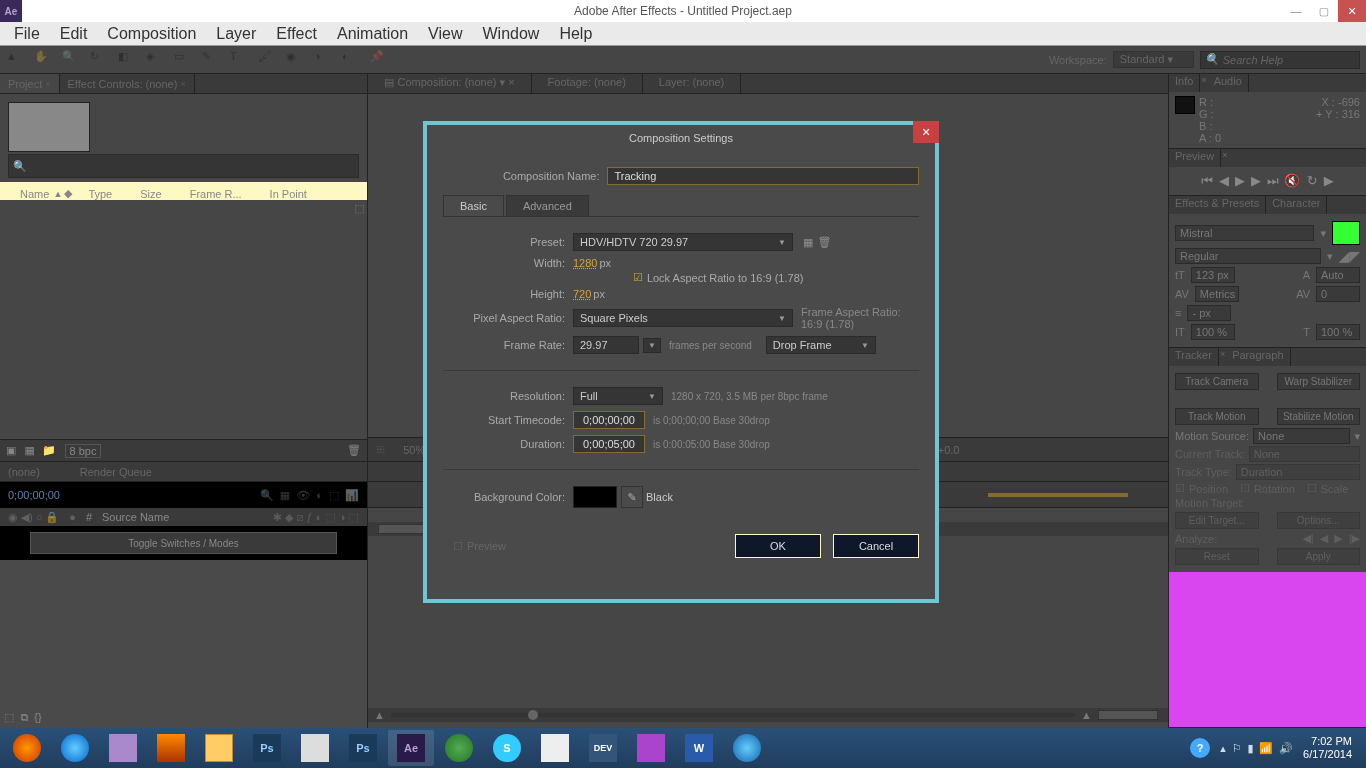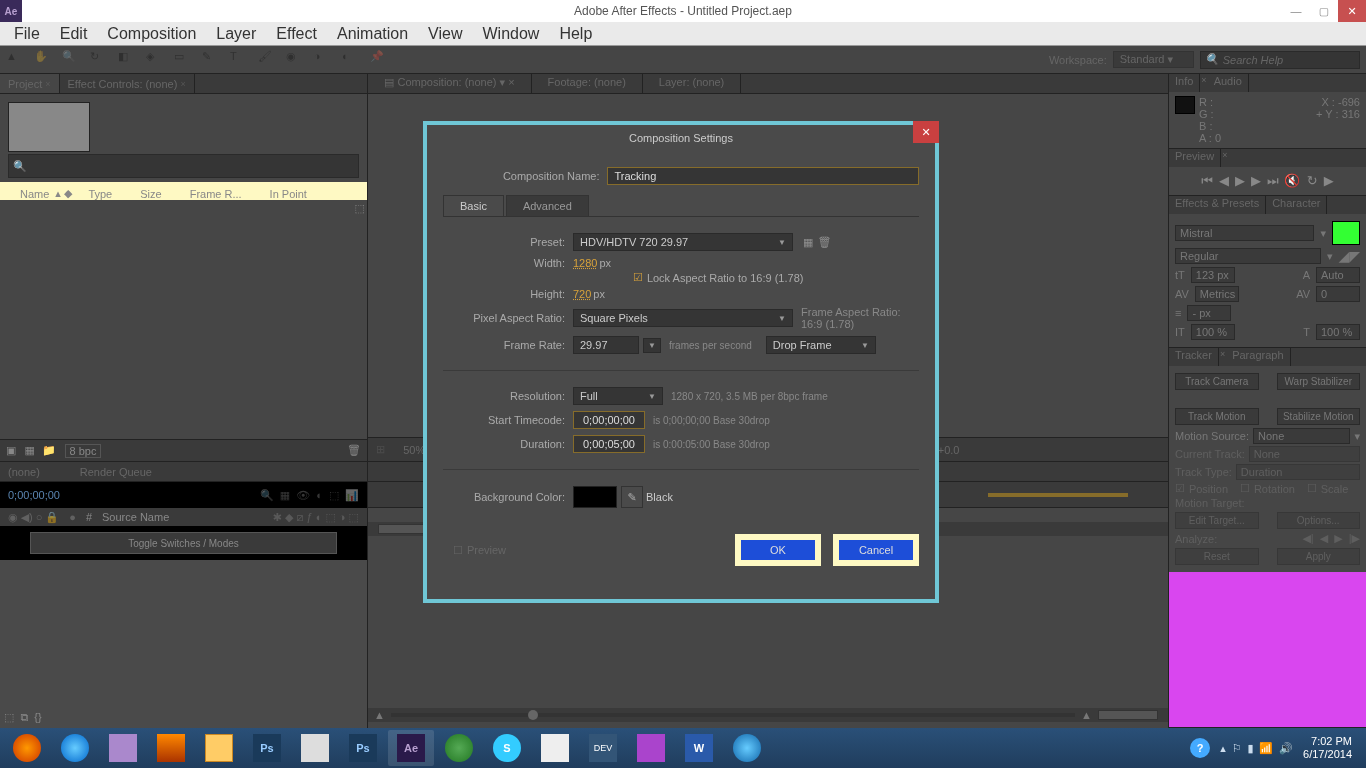--- a/index.html
+++ b/index.html
@@ -83,21 +83,21 @@
 .dsel{background:#353535;border:1px solid #2a2a2a;padding:2px 6px;color:#ccc;display:flex;align-items:center;justify-content:space-between}
 .dsel .arr{font-size:8px;color:#999}
 .dval{color:#d7a23a;text-decoration:underline;text-decoration-style:dotted}
 .dunit{color:#aaa;margin-left:2px}
 .dcheck{display:flex;align-items:center;gap:4px;font-size:10px;color:#aaa}
 .daux{font-size:10px;color:#888;margin-left:8px}
 .dswatch{width:44px;height:22px;background:#000;border:1px solid #222}
 .deyedrop{width:22px;height:22px;border:1px solid #333;display:flex;align-items:center;justify-content:center;color:#aaa;margin-left:4px}
 .dfoot{display:flex;align-items:center;padding:10px 0}
 .dprev{color:#666;margin-left:10px;display:flex;align-items:center;gap:4px}
-.dbtn{width:86px;height:32px;background:#1d4ed8;border:6px solid #fef9c3;color:#ddd;display:flex;align-items:center;justify-content:center}
+.dbtn{width:86px;height:24px;background:#0f172a;border:1px solid #fef9c3;color:#ddd;display:flex;align-items:center;justify-content:center}
 .timeline-ruler{height:26px;background:#3a3a3a;border-bottom:1px solid #222;position:relative;display:flex;align-items:center;padding:0 10px}
 .ruler-bar{height:4px;background:#866c2a;width:140px;margin-left:auto;margin-right:30px}
 .scrollbar-tr{height:14px;background:#3a3a3a;display:flex;align-items:center}
 .sb-thumb{height:10px;width:130px;background:#555;border:1px solid #333;margin-left:10px}
 .sb-thumb2{height:10px;width:60px;background:#555;border:1px solid #333;margin-left:auto;margin-right:10px}
 
 .taskbar{position:absolute;bottom:0;left:0;right:0;height:40px;background:linear-gradient(#2a5078,#203d5d);display:flex;align-items:center;padding:0 4px;gap:2px}
 .tbicon{width:46px;height:36px;display:flex;align-items:center;justify-content:center;border-radius:2px}
 .tbicon.ae{background:rgba(255,255,255,.12)}
 .tbicon svg,.tbicon .ic{width:28px;height:28px}
@@ -552,21 +552,21 @@
   <div class="tbicon">
       <div class="ic" style="background:radial-gradient(circle,#5a5,#272);border-radius:50%"></div>
     </div>
   <div class="tbicon">
       <div class="ic" style="background:#3cf;border-radius:50%;color:#fff;display:flex;align-items:center;justify-content:center;font-weight:bold">S</div>
     </div>
   <div class="tbicon">
       <div class="ic" style="background:#eee"></div>
     </div>
   <div class="tbicon">
-      <div class="ic" style="background:#357;color:#fff;display:flex;align-items:center;justify-content:center;font-size:9px;font-weight:normal">DEV</div>
+      <div class="ic" style="background:#357;color:#fff;display:flex;align-items:center;justify-content:center;font-size:9px;font-weight:bold">DEV</div>
     </div>
   <div class="tbicon">
       <div class="ic" style="background:#a4c"></div>
     </div>
   <div class="tbicon">
       <div class="ic" style="background:#2a5aaa;color:#fff;display:flex;align-items:center;justify-content:center;font-weight:bold">W</div>
     </div>
   <div class="tbicon">
       <div class="ic" style="background:radial-gradient(circle,#6cf,#16a);border-radius:50%"></div>
     </div>

